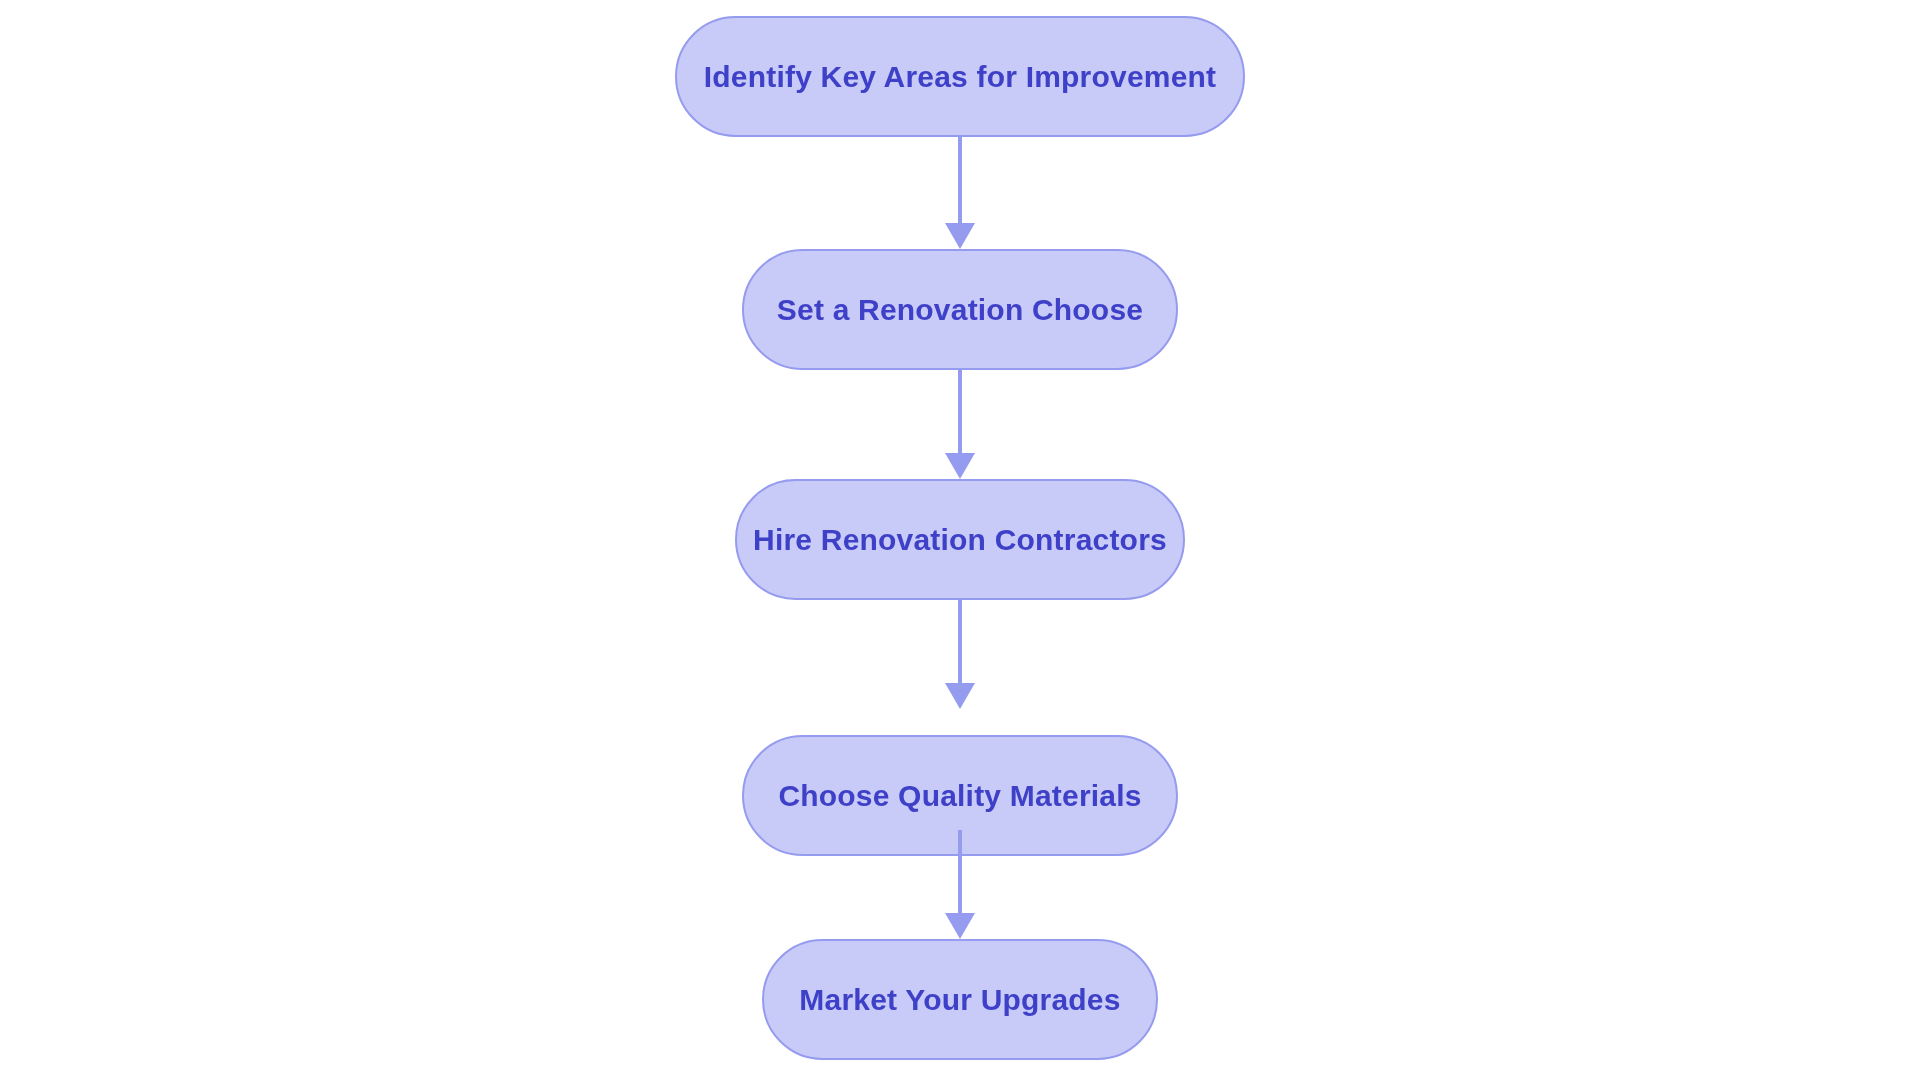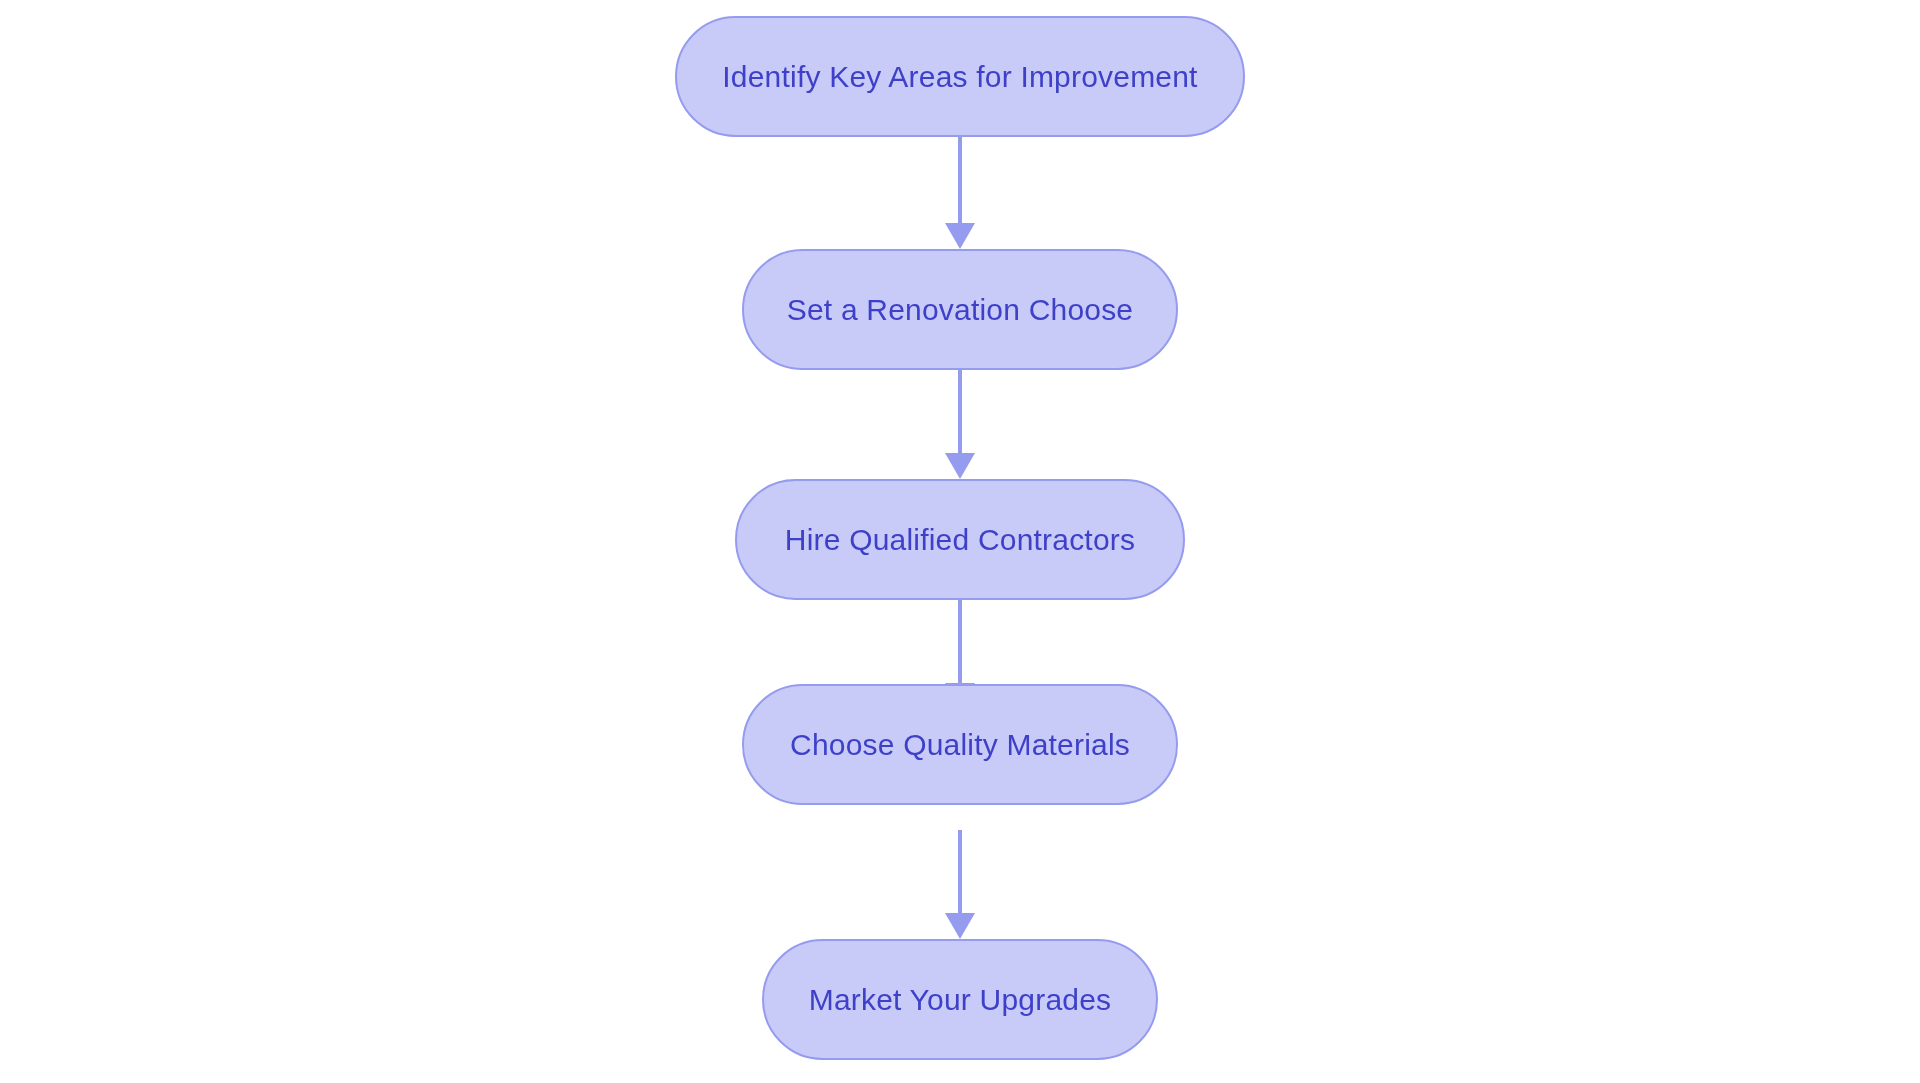--- a/index.html
+++ b/index.html
@@ -30,29 +30,29 @@
     background: var(--node-fill);
     border: 2px solid var(--node-border);
     border-radius: 60.5px;
     display: flex;
     align-items: center;
     justify-content: center;
   }
   .flow-node .label {
     color: var(--node-text);
     font-size: 30px;
-    font-weight: 400;
+    font-weight: 700;
     letter-spacing: 0.2px;
     white-space: nowrap;
     text-align: center;
   }
   .node1 { top: 16px;  width: 570px; }
   .node2 { top: 249px; width: 436px; }
   .node3 { top: 479px; width: 450px; }
-  .node4 { top: 684px; width: 436px; }
+  .node4 { top: 735px; width: 436px; }
   .node5 { top: 939px; width: 396px; align-items: center; }
 
   .connector {
     position: absolute;
     left: 50%;
     transform: translateX(-50%);
     width: 30px;
     display: flex;
     flex-direction: column;
     align-items: center;
@@ -91,21 +91,21 @@
   <div class="flow-node node2">
     <span class="label">Set a Renovation Choose</span>
   </div>
 
   <div class="connector arrow2">
     <div class="line"></div>
     <div class="head"></div>
   </div>
 
   <div class="flow-node node3">
-    <span class="label">Hire Qualified Contractors</span>
+    <span class="label">Hire Renovation Contractors</span>
   </div>
 
   <div class="connector arrow3">
     <div class="line"></div>
     <div class="head"></div>
   </div>
 
   <div class="flow-node node4">
     <span class="label">Choose Quality Materials</span>
   </div>

